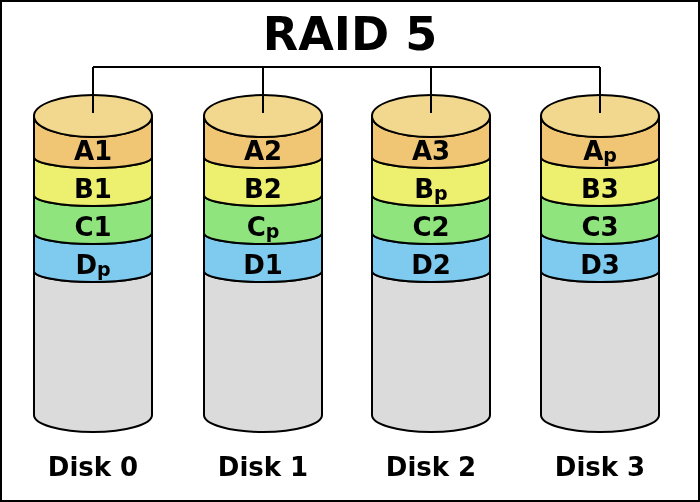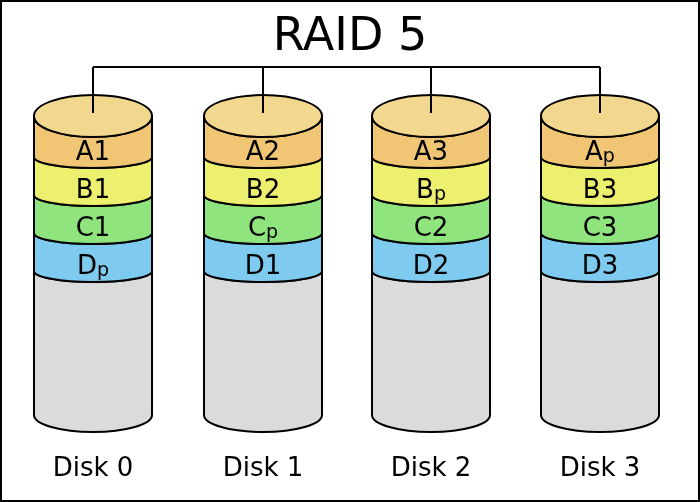--- a/index.html
+++ b/index.html
@@ -1,16 +1,16 @@
 <!DOCTYPE html>
 <html><head>
 <meta charset="utf-8">
 <style>
   html, body { margin: 0; padding: 0; background: #ffffff; }
-  .stage { width: 628px; height: 502px; position: relative; }
+  .stage { width: 628px; height: 502px; position: relative; font-weight: bold; }
   svg { display: block; }
   text {
     font-family: "DejaVu Sans", "Liberation Sans", sans-serif;
     fill: #000000;
   }
   .title  { font-size: 46px; text-anchor: middle; }
   .blk    { font-size: 26px; text-anchor: middle; }
   .sub    { font-size: 19px; }
   .dname  { font-size: 26px; text-anchor: middle; }
   .shape  { stroke: #000000; stroke-width: 2; stroke-linejoin: round; }

